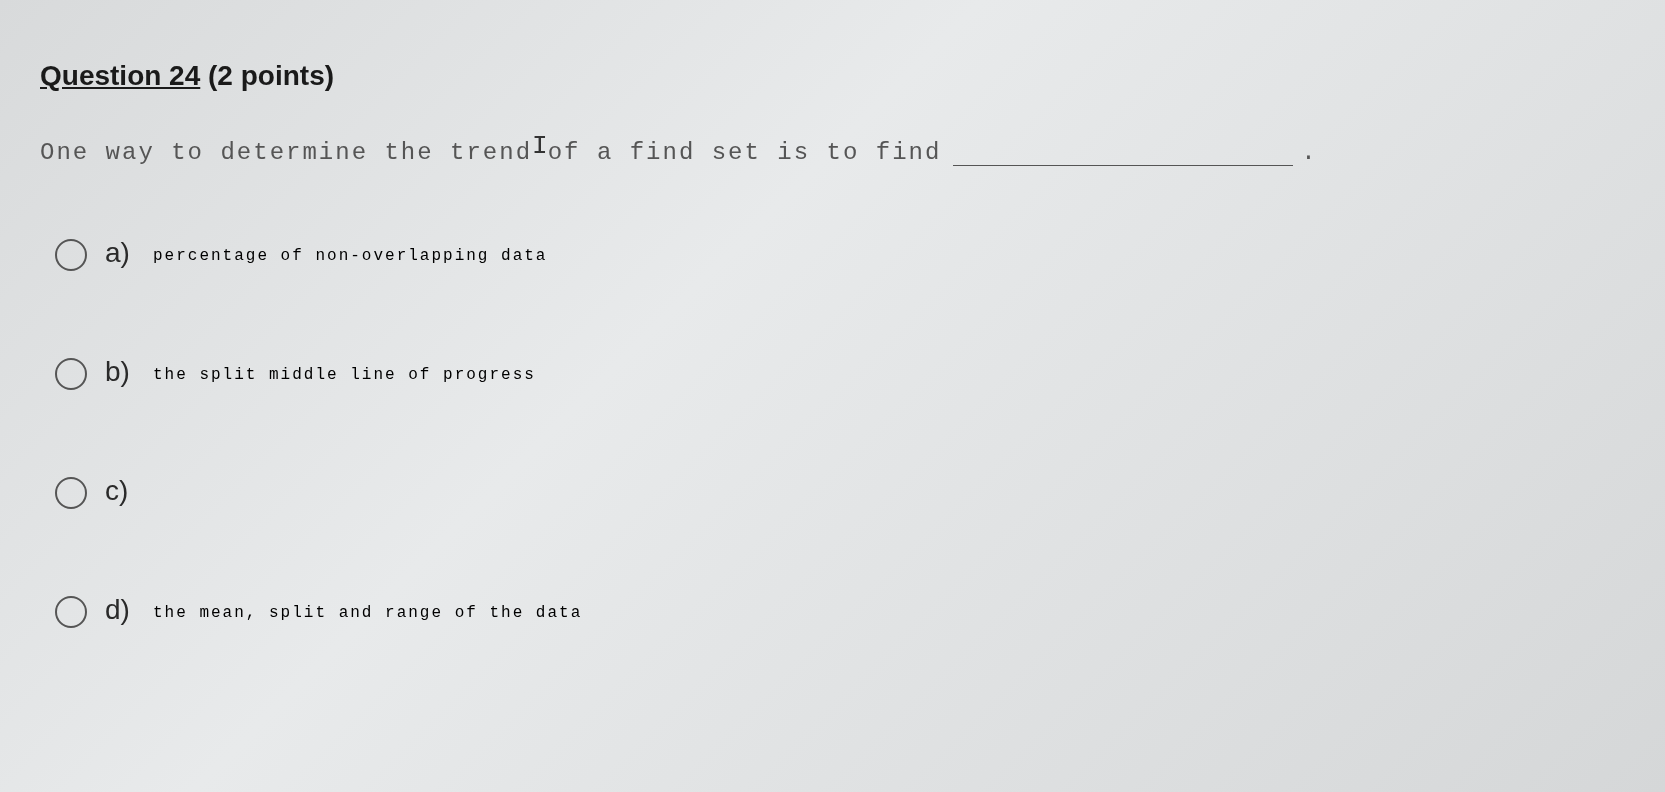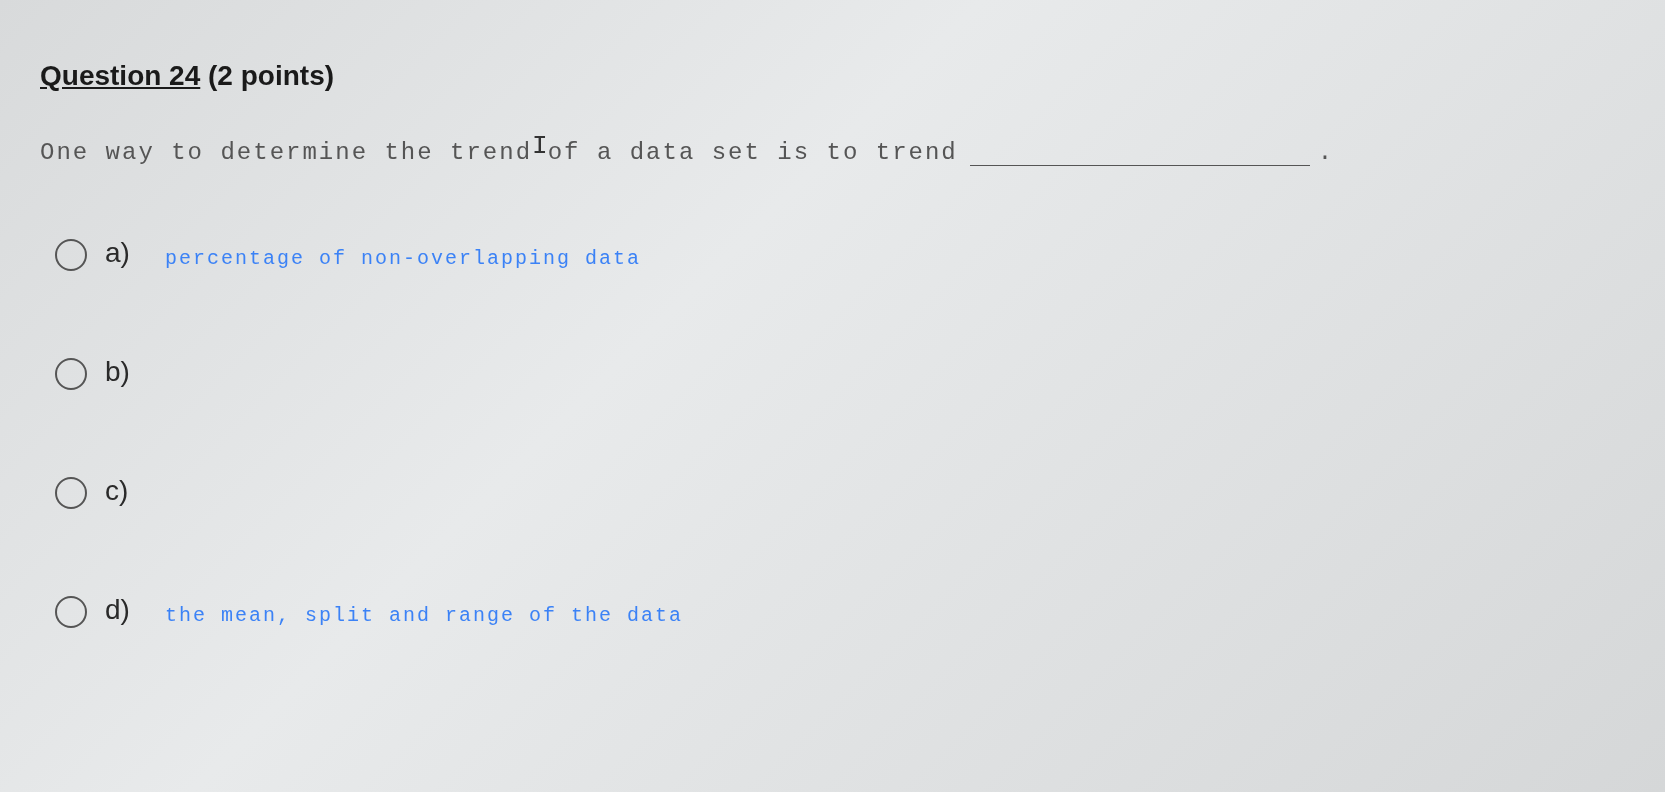--- a/index.html
+++ b/index.html
@@ -81,25 +81,24 @@
     .option-letter {
       font-family: Arial, Helvetica, sans-serif;
       font-size: 28px;
       color: #2a2a2a;
       font-weight: normal;
       margin-right: 18px;
       min-width: 30px;
     }
     .option-text {
       font-family: 'Courier New', Courier, monospace;
-      font-size: 20px;
-      color: #3b82f6;
+      font-size: 16px;
+      color: #000000;
       letter-spacing: 2px;
       padding-top: 10px;
-      margin-left: 12px;
     }
     .cursor-i {
       font-family: 'Courier New', Courier, monospace;
       font-size: 26px;
       color: #333;
       position: relative;
       top: -6px;
       letter-spacing: 0;
     }
   </style>
@@ -108,34 +107,35 @@
 
 <div class="question-header">
   <div class="question-title">
     <span class="bold">Question 24</span><span class="points"> (2 points)</span>
   </div>
 </div>
 
 <div class="question-prompt">
   <span class="prompt-text">One way to determine the trend</span>
     <span class="cursor-i">I</span>
-    <span class="prompt-text">of a data set is to trend</span>
+    <span class="prompt-text">of a find set is to find</span>
   <span class="blank-line"></span>
   <span class="period">.</span>
 </div>
 
 <div class="options">
   <div class="option-row">
     <div class="radio"></div>
     <div class="option-letter">a)</div>
     <div class="option-text">percentage of non-overlapping data</div>
   </div>
   <div class="option-row">
     <div class="radio"></div>
     <div class="option-letter">b)</div>
+    <div class="option-text">the split middle line of progress</div>
   </div>
   <div class="option-row">
     <div class="radio"></div>
     <div class="option-letter">c)</div>
   </div>
   <div class="option-row">
     <div class="radio"></div>
     <div class="option-letter">d)</div>
     <div class="option-text">the mean, split and range of the data</div>
   </div>

